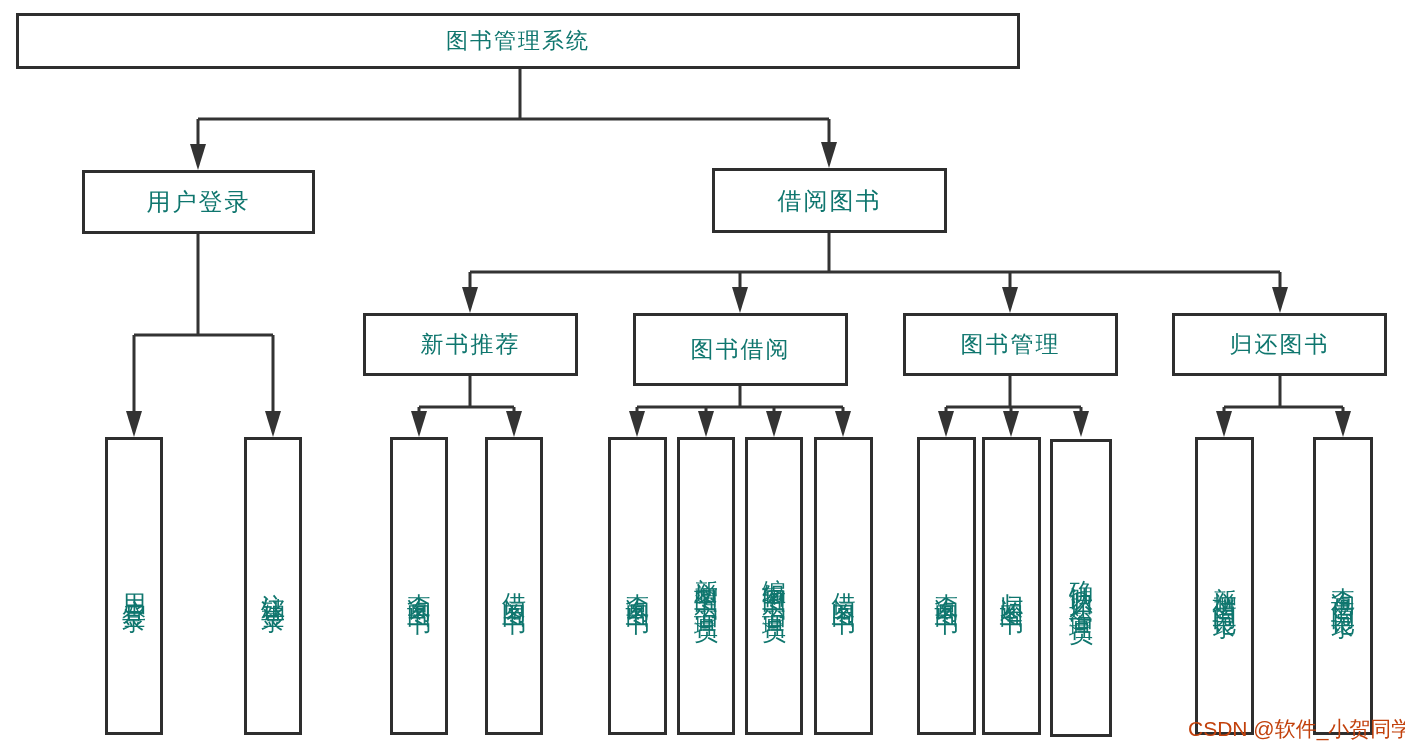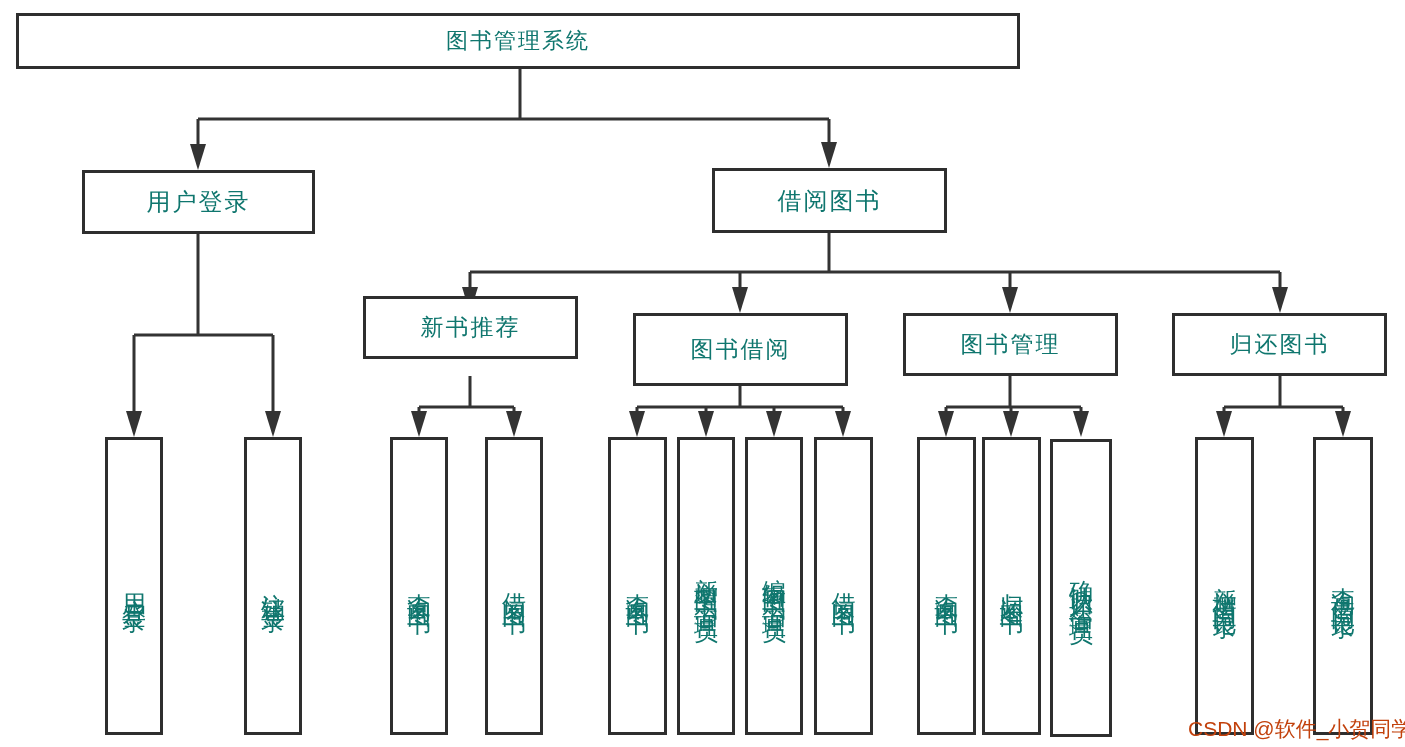--- a/index.html
+++ b/index.html
@@ -90,21 +90,21 @@
     <span>图书管理系统</span>
   </div>
 
   <div class="node l2" style="left:82px;top:170px;width:233px;height:64px">
     <span>用户登录</span>
   </div>
   <div class="node l2" style="left:712px;top:168px;width:235px;height:65px">
     <span>借阅图书</span>
   </div>
 
-  <div class="node l3" style="left:363px;top:296px;width:215px;height:63px">
+  <div class="node l3" style="left:363px;top:313px;width:215px;height:63px">
     <span>新书推荐</span>
   </div>
   <div class="node l3" style="left:633px;top:313px;width:215px;height:73px">
     <span>图书借阅</span>
   </div>
   <div class="node l3" style="left:903px;top:313px;width:215px;height:63px">
     <span>图书管理</span>
   </div>
   <div class="node l3" style="left:1172px;top:313px;width:215px;height:63px">
     <span>归还图书</span>

